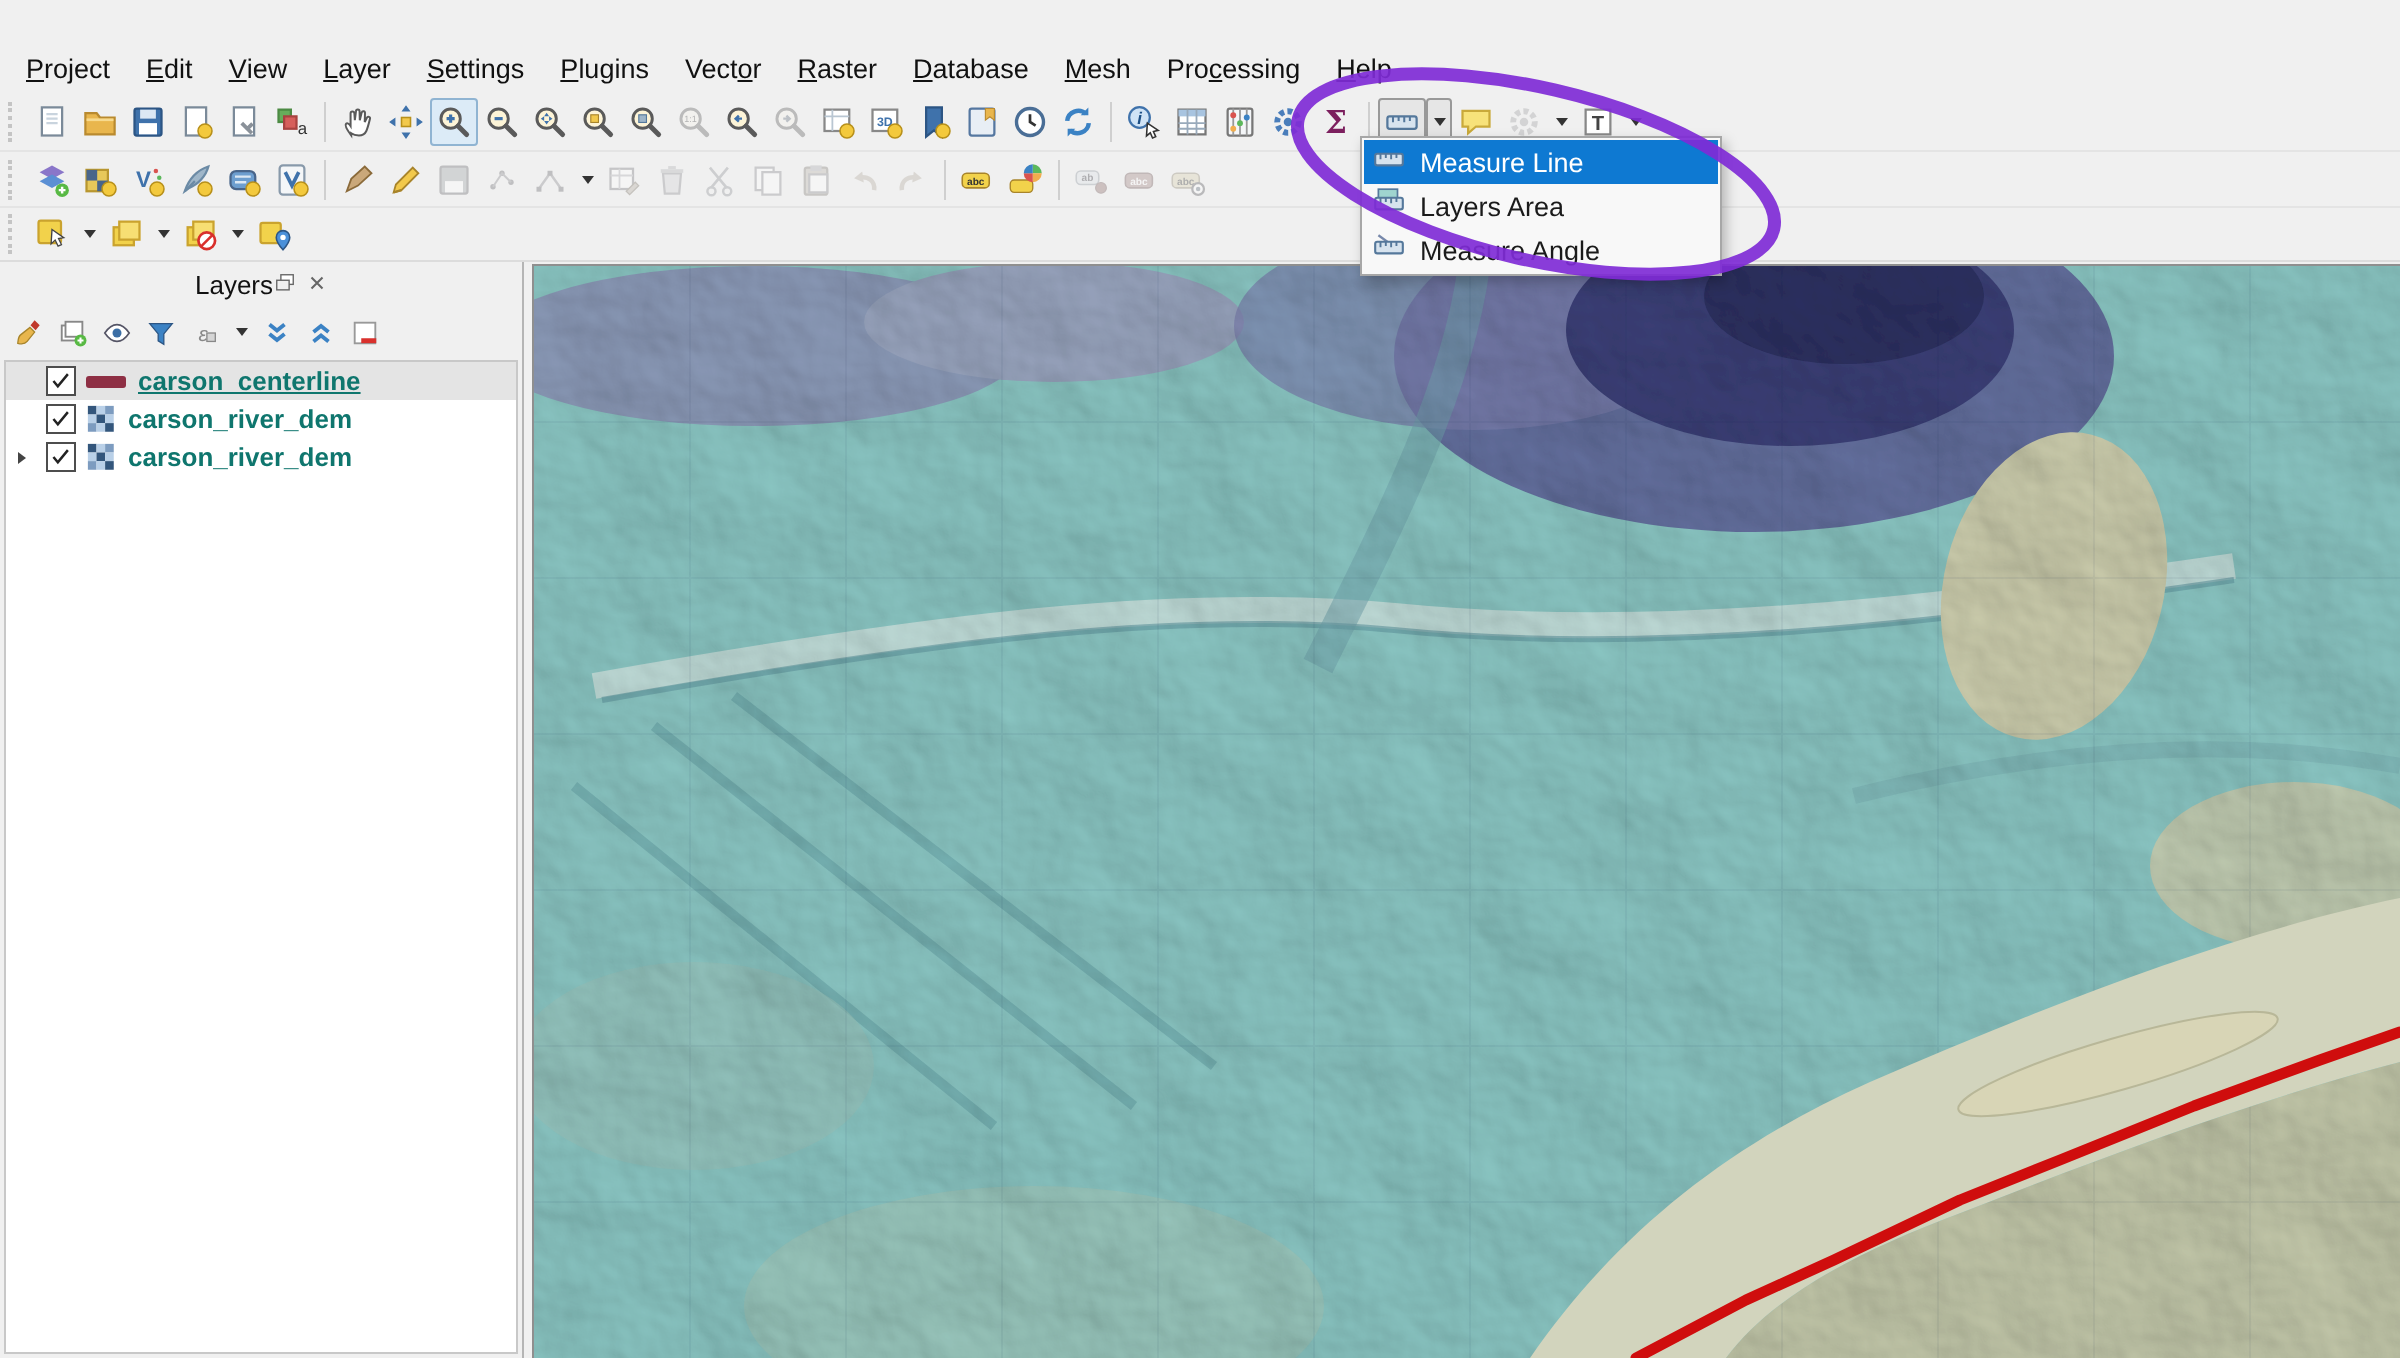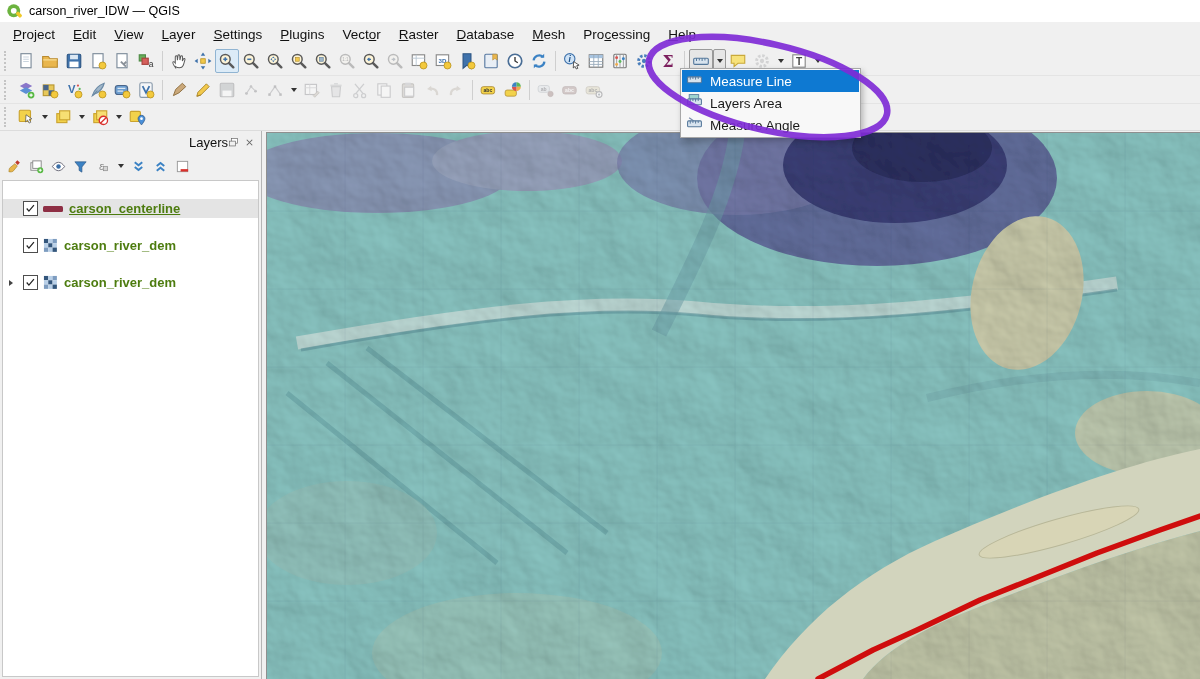--- a/index.html
+++ b/index.html
@@ -35,30 +35,30 @@
   .tb-sep{width:1px;height:20px;background:#cfcfcf;margin:0 4px;flex:0 0 auto;}
   .tb-handle{width:5px;height:20px;border-left:2px dotted #c4c4c4;margin:0 3px 0 1px;flex:0 0 auto;}
   .caret{width:13px;height:24px;display:flex;align-items:center;justify-content:center;flex:0 0 auto;}
   .caret:after{content:"";width:0;height:0;border-left:3.5px solid transparent;
                border-right:3.5px solid transparent;border-top:4.5px solid #333;}
   .caret.boxed{border:1px solid #999;background:#e6e6e6;border-radius:2px;box-sizing:border-box;height:24px;}
 
   
   .dock{position:absolute;left:0;top:131px;width:262px;bottom:0;background:#f0f0f0;
         border-right:1px solid #b5b5b5;box-sizing:border-box;}
-  .panel-header{height:23px;display:flex;align-items:center;padding:0 6px;justify-content:flex-end;}
+  .panel-header{height:23px;display:flex;align-items:center;padding:0 6px;justify-content:center;}
   .panel-title{font-size:13px;color:#111;}
   .panel-winbtns{display:flex;gap:5px;}
   .panel-winbtns svg{width:11px;height:11px;}
   .panel-toolbar{height:24px;display:flex;align-items:center;padding-left:4px;gap:1px;}
   .panel-toolbar .tbtn{width:21px;height:21px;}
   .panel-toolbar .tbtn svg{width:15px;height:15px;}
   .layer-list{position:absolute;left:2px;right:2px;top:49px;bottom:2px;background:#ffffff;
               border:1px solid #c8c8c8;overflow:hidden;}
-  .lrow{height:19px;display:flex;align-items:center;font-size:13px;font-weight:700;color:#4d7c0f;margin-top:18px;}
+  .lrow{height:19px;display:flex;align-items:center;font-size:13px;font-weight:700;color:#0f766e;}
   .lrow.selected{background:#e4e4e4;}
   .lrow .exp{width:16px;display:flex;justify-content:center;align-items:center;flex:0 0 auto;}
   .lrow .exp svg{width:8px;height:8px;}
   .lrow .chk{width:13px;height:13px;background:#fff;border:1px solid #4d4d4d;margin:0 5px 0 4px;
              display:flex;align-items:center;justify-content:center;flex:0 0 auto;}
   .lrow .chk svg{width:11px;height:11px;}
   .lrow .sym{margin-right:6px;display:flex;align-items:center;flex:0 0 auto;}
   .lrow .lname{white-space:nowrap;}
   .lrow .lname.underlined{text-decoration:underline;}
 
@@ -76,28 +76,20 @@
   .mp-item.selected{color:#fff;}
 
   
   .annot{position:absolute;left:598px;top:22px;width:330px;height:135px;z-index:60;pointer-events:none;}
 </style>
 </head>
 <body>
 
 <div id="app">
 
-  <div class="titlebar">
-    <svg class="qlogo" viewBox="0 0 16 16">
-      <circle cx="7.3" cy="7.3" r="6.1" fill="#6cb33f"></circle>
-      <circle cx="7.3" cy="7.3" r="2.7" fill="#ffffff"></circle>
-      <rect x="9.2" y="9.2" width="6" height="3.4" rx="1.2" fill="#f0c929" transform="rotate(45 12.2 10.9)"></rect>
-    </svg>
-    <span class="wtitle">carson_river_IDW — QGIS</span>
-  </div>
 
   <div class="menubar" id="menubar">
       <span class="menu-item"><u>P</u>roject</span>
       <span class="menu-item"><u>E</u>dit</span>
       <span class="menu-item"><u>V</u>iew</span>
       <span class="menu-item"><u>L</u>ayer</span>
       <span class="menu-item"><u>S</u>ettings</span>
       <span class="menu-item"><u>P</u>lugins</span>
       <span class="menu-item">Vect<u>o</u>r</span>
       <span class="menu-item"><u>R</u>aster</span>

